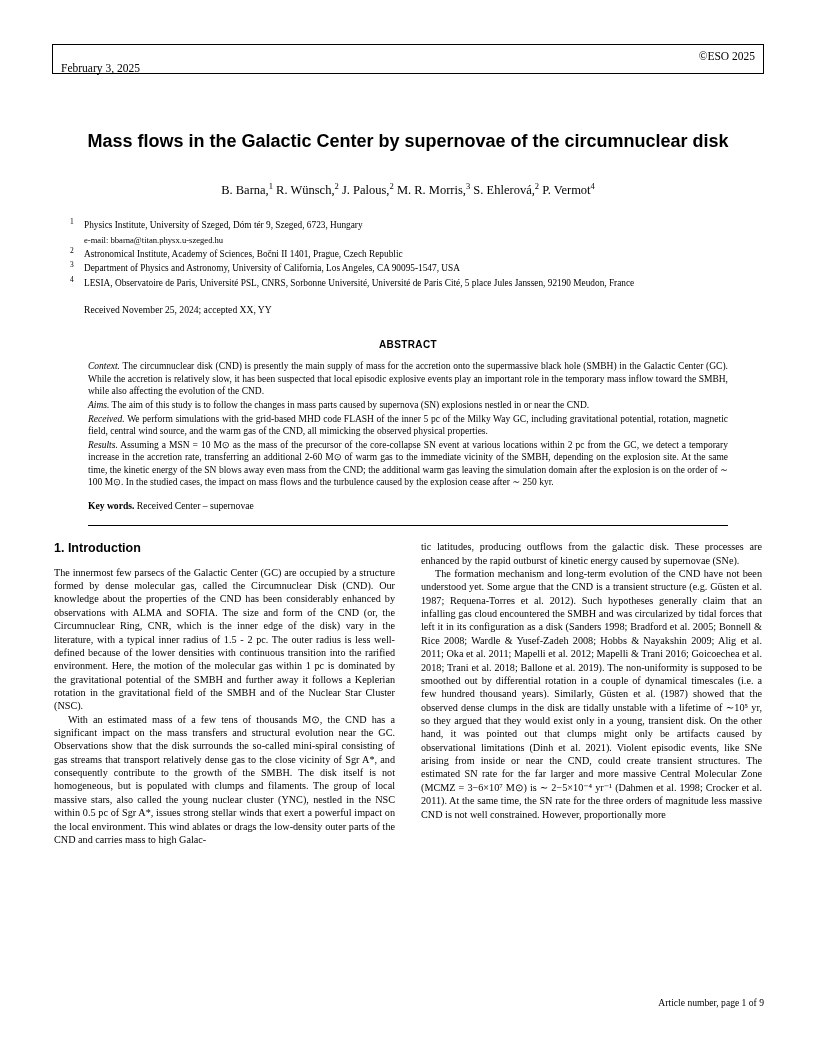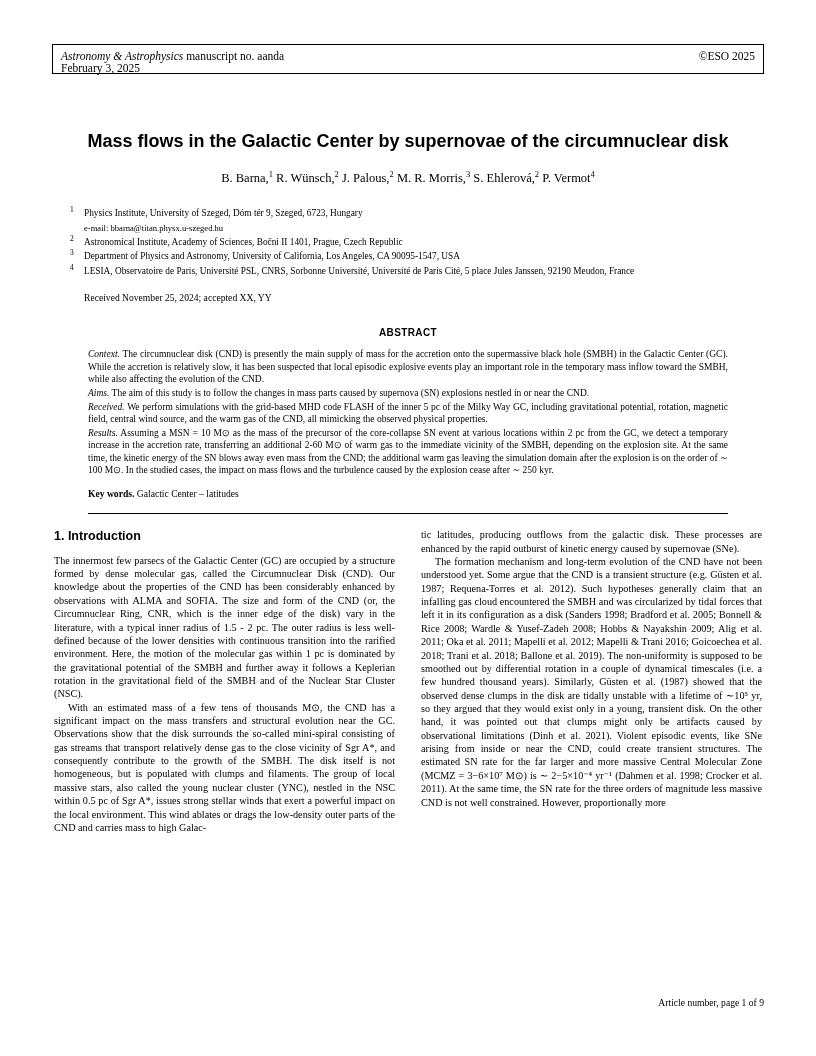--- a/index.html
+++ b/index.html
@@ -65,21 +65,21 @@
     font-size: 18px;
     font-weight: bold;
     text-align: center;
     line-height: 1.3;
     margin: 56px 28px 0 28px;
   }
 
   .authors {
     text-align: center;
     font-size: 12.5px;
-    margin-top: 16px;
+    margin-top: 28px;
     line-height: 1.4;
   }
   .authors sup { font-size: 8.5px; vertical-align: super; }
 
   .affiliations {
     margin-top: 19px;
     font-size: 9.3px;
     line-height: 1.45;
     padding-left: 32px;
   }
@@ -170,21 +170,20 @@
   }
 </style>
 </head>
 <body>
 
 <div class="page">
 
   <div class="content">
 
     <div class="header-box">
-      <div class="header-left"><em>Astronomy &amp; Astrophysics</em><span> manuscript no. aanda</span></div>
       <div class="header-right">©ESO 2025</div>
       <div class="header-date">February 3, 2025</div>
     </div>
 
     <h1 class="title">Mass flows in the Galactic Center by supernovae of the circumnuclear disk</h1>
 
     <div class="authors">
       <span></span>B. Barna,<sup>1</sup> R. Wünsch,<sup>2</sup> J. Palous,<sup>2</sup> M. R. Morris,<sup>3</sup> S. Ehlerová,<sup>2</sup> P. Vermot<sup>4</sup>
     </div>
 
@@ -202,21 +201,21 @@
 
     <div class="abstract">
       <p><i>Context.</i><span> The circumnuclear disk (CND) is presently the main supply of mass for the accretion onto the supermassive black hole (SMBH) in the Galactic Center (GC). While the accretion is relatively slow, it has been suspected that local episodic explosive events play an important role in the temporary mass inflow toward the SMBH, while also affecting the evolution of the CND.</span></p>
       <p><i>Aims.</i><span> The aim of this study is to follow the changes in mass parts caused by supernova (SN) explosions nestled in or near the CND.</span></p>
       <p><i>Received.</i><span> We perform simulations with the grid-based MHD code FLASH of the inner 5 pc of the Milky Way GC, including gravitational potential, rotation, magnetic field, central wind source, and the warm gas of the CND, all mimicking the observed physical properties.</span></p>
       <p><i>Results.</i><span> Assuming a MSN = 10 M⊙ as the mass of the precursor of the core-collapse SN event at various locations within 2 pc from the GC, we detect a temporary increase in the accretion rate, transferring an additional 2-60 M⊙ of warm gas to the immediate vicinity of the SMBH, depending on the explosion site. At the same time, the kinetic energy of the SN blows away even mass from the CND; the additional warm gas leaving the simulation domain after the explosion is on the order of ∼ 100 M⊙. In the studied cases, the impact on mass flows and the turbulence caused by the explosion cease after ∼ 250 kyr.</span></p>
     </div>
 
     <div class="keywords">
       <b>Key words.</b>
-      <span>Galactic Center – latitudes</span>
+      <span>Received Center – supernovae</span>
     </div>
 
     <div class="rule"></div>
 
     <div class="columns">
       <div class="col">
         <h2 class="section">1. Introduction</h2>
         <p class="first">The innermost few parsecs of the Galactic Center (GC) are occupied by a structure formed by dense molecular gas, called the Circumnuclear Disk (CND). Our knowledge about the properties of the CND has been considerably enhanced by observations with ALMA and SOFIA. The size and form of the CND (or, the Circumnuclear Ring, CNR, which is the inner edge of the disk) vary in the literature, with a typical inner radius of 1.5 - 2 pc. The outer radius is less well-defined because of the lower densities with continuous transition into the rarified environment. Here, the motion of the molecular gas within 1 pc is dominated by the gravitational potential of the SMBH and further away it follows a Keplerian rotation in the gravitational field of the SMBH and of the Nuclear Star Cluster (NSC).</p>
         <p>With an estimated mass of a few tens of thousands M⊙, the CND has a significant impact on the mass transfers and structural evolution near the GC. Observations show that the disk surrounds the so-called mini-spiral consisting of gas streams that transport relatively dense gas to the close vicinity of Sgr A*, and consequently contribute to the growth of the SMBH. The disk itself is not homogeneous, but is populated with clumps and filaments. The group of local massive stars, also called the young nuclear cluster (YNC), nestled in the NSC within 0.5 pc of Sgr A*, issues strong stellar winds that exert a powerful impact on the local environment. This wind ablates or drags the low-density outer parts of the CND and carries mass to high Galac-</p>
       </div>

